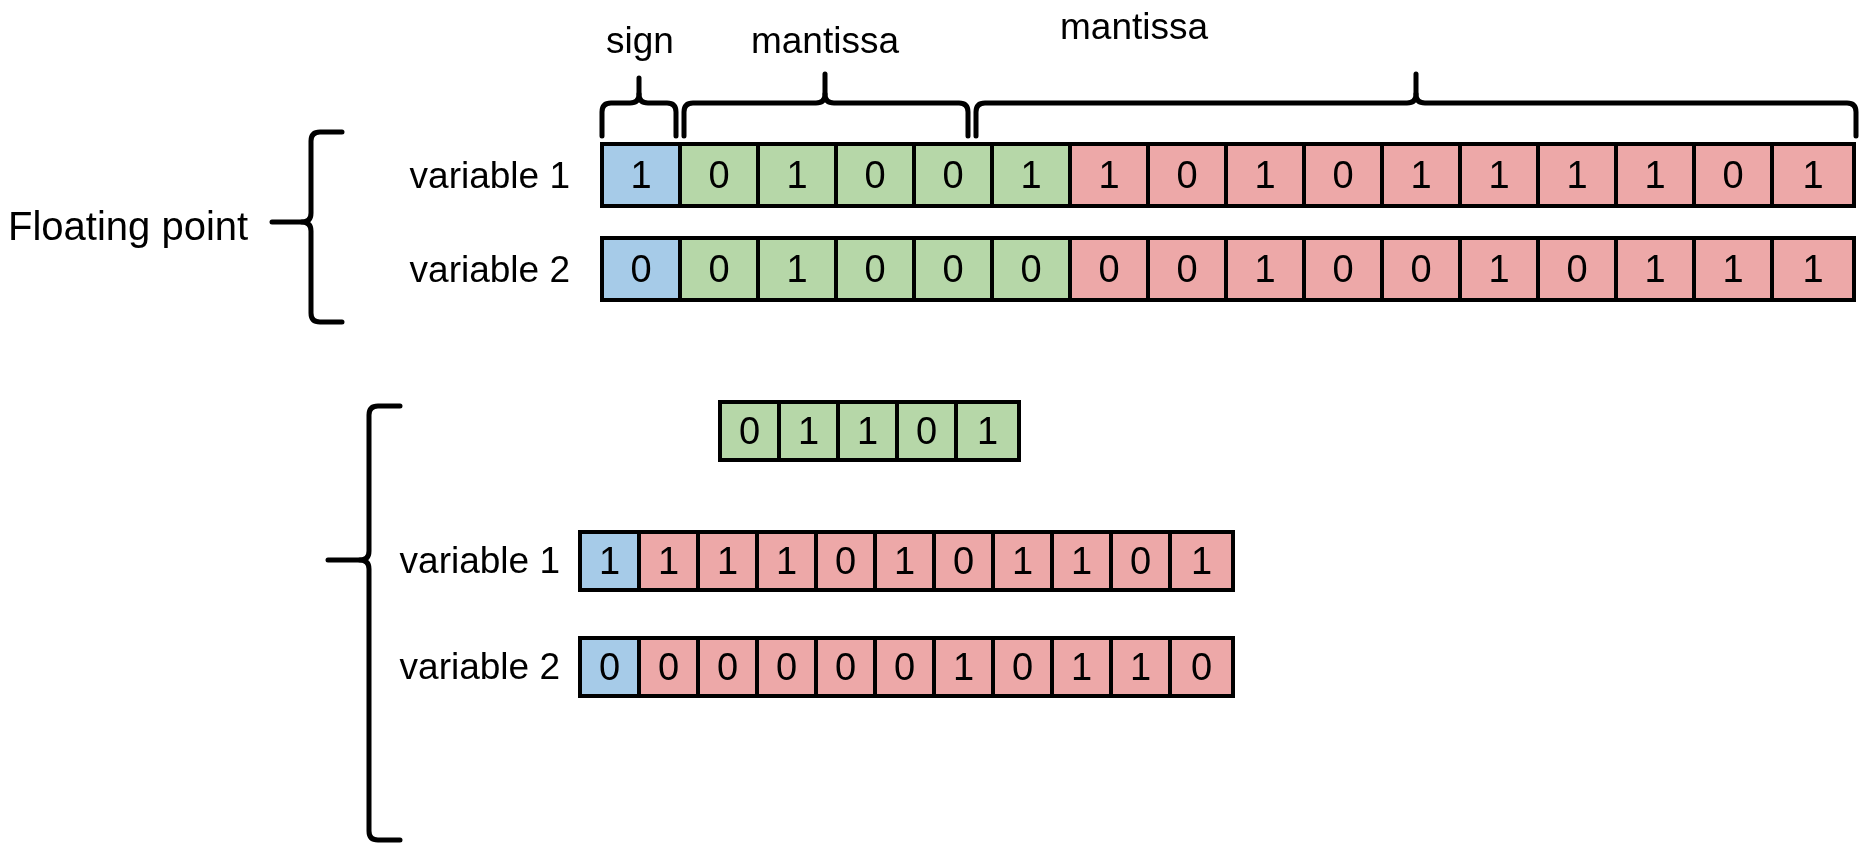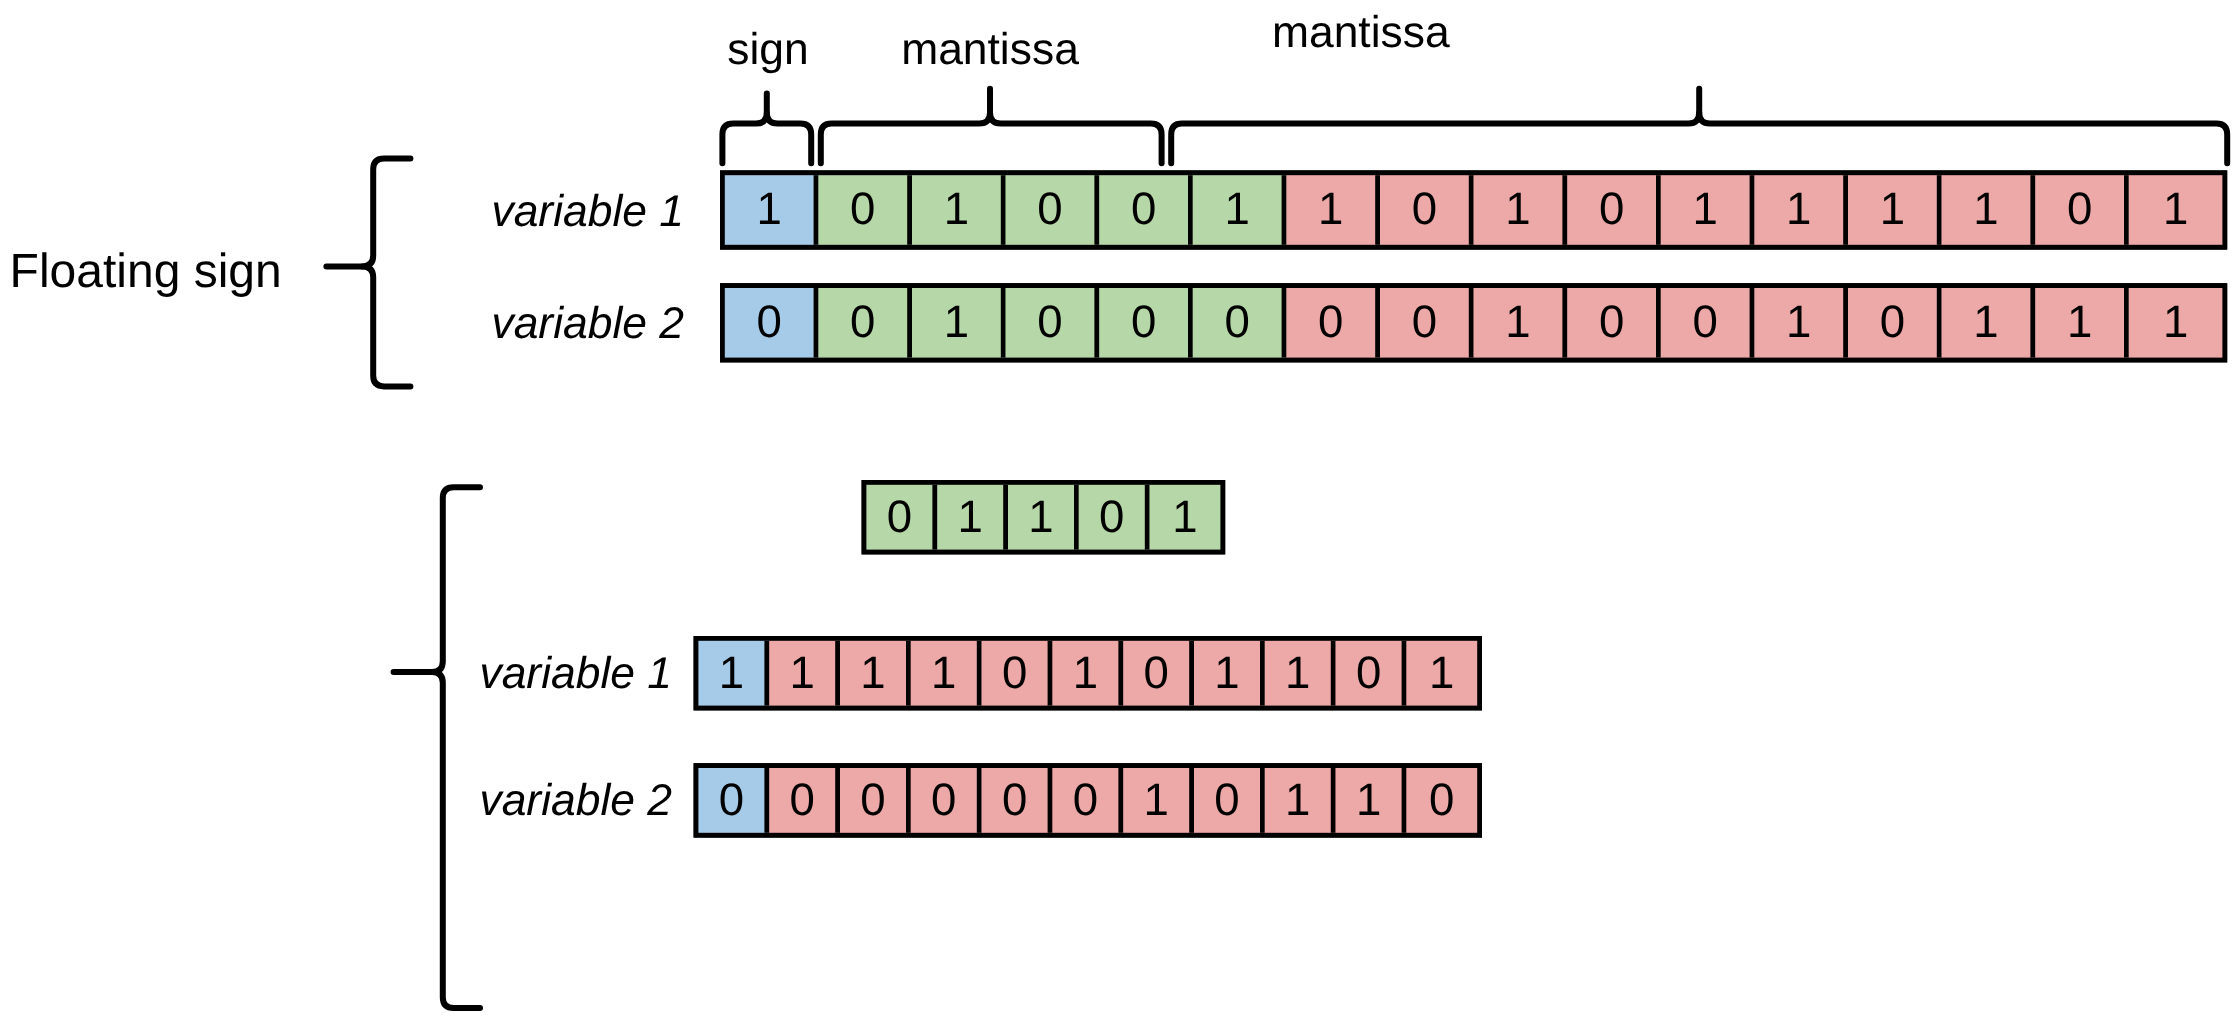--- a/index.html
+++ b/index.html
@@ -26,21 +26,20 @@
     font-size: 37px;
     line-height: 1;
     color: #000000;
     white-space: nowrap;
   }
   .lbl.big {
     font-size: 40px;
   }
   .lbl.right {
     text-align: right;
-    font-style: italic;
   }
 
   
   .bitrow {
     position: absolute;
     display: flex;
     border: 4px solid #000000;
     box-sizing: border-box;
     background: #000000;
   }
@@ -83,21 +82,21 @@
 <body>
 
 <div id="page">
 
   <div class="lbl" style="left:600px; top:22px; width:80px; text-align:center;">sign</div>
 
   <div class="lbl" style="left:680px; top:22px; width:290px; text-align:center;">mantissa</div>
 
   <div class="lbl" style="left:1060px; top:8px; width:800px; text-align:left;">mantissa</div>
 
-  <div class="lbl big" style="left:8px; top:206px;">Floating sign</div>
+  <div class="lbl big" style="left:8px; top:206px;">Floating point</div>
 
 
   <div class="lbl right" style="left:200px; top:157px; width:370px;">variable 1</div>
 
   <div class="bitrow" id="row-fp-1" style="left:600px; top:142px; height:66px;">
       <div class="bitcell sign" style="width: 78px;">1</div>
       <div class="bitcell exp" style="width: 78px;">0</div>
       <div class="bitcell exp" style="width: 78px;">1</div>
       <div class="bitcell exp" style="width: 78px;">0</div>
       <div class="bitcell exp" style="width: 78px;">0</div>

